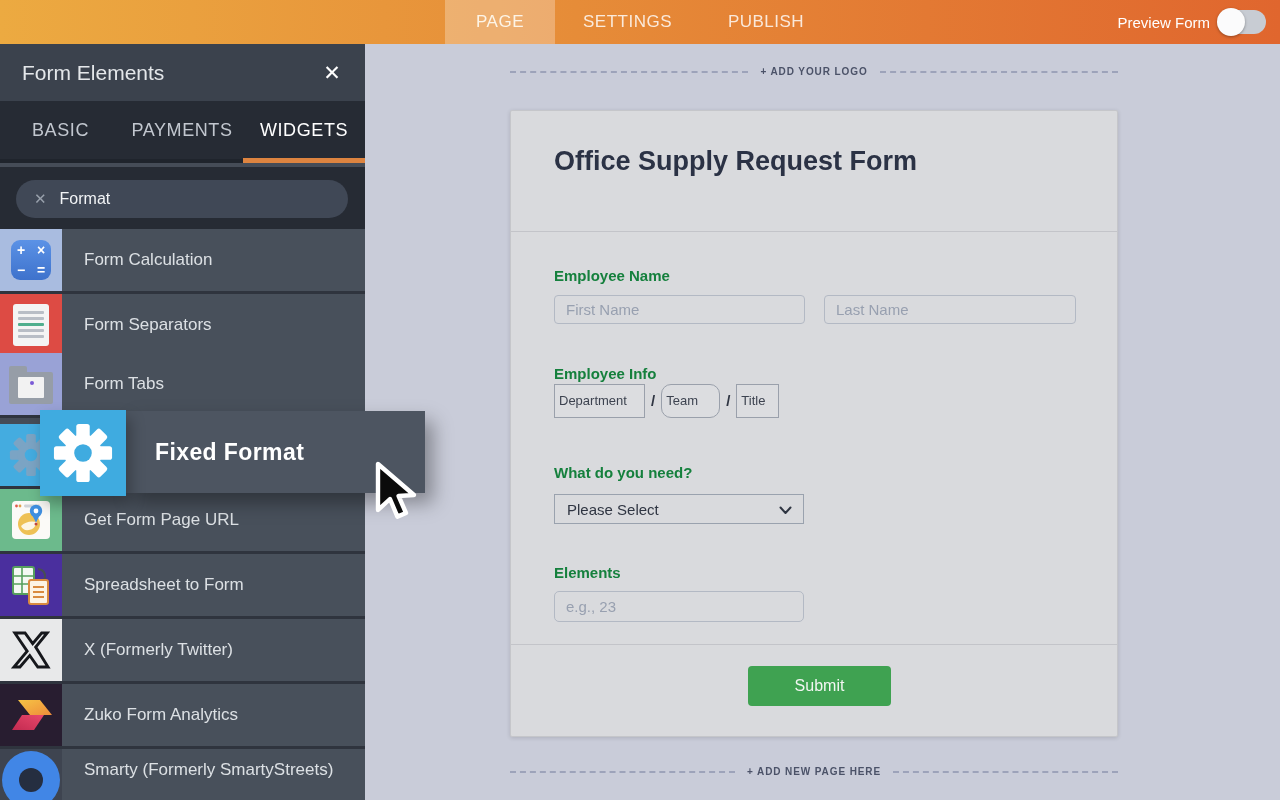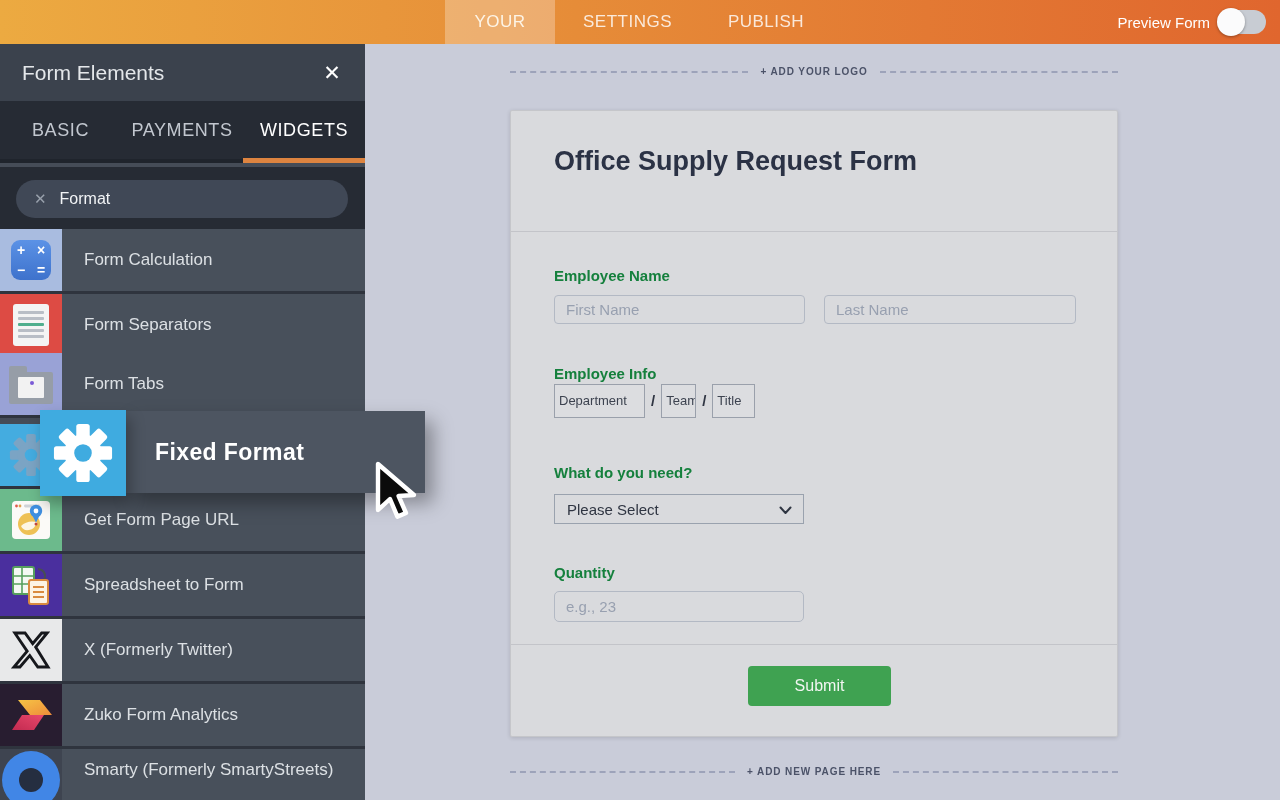--- a/index.html
+++ b/index.html
@@ -113,34 +113,34 @@
       <div class="card-divider" style="top:120px;"></div>
 
       <div class="f-label" style="top:156px;">Employee Name</div>
       <input class="f-input" style="left: 43px; top: 184px; width: 251px; height: 29px;" placeholder="First Name">
       <input class="f-input" style="left: 313px; top: 184px; width: 252px; height: 29px;" placeholder="Last Name">
 
       <div class="f-label" style="top:254px;">Employee Info</div>
       <div class="mini-row">
         <div class="mini-box" style="width:91px;">Department</div>
         <span class="mini-sep">/</span>
-        <div class="mini-box" style="width:35px;">Team</div>
+        <div class="mini-box" style="width:59px;border-radius:10px;">Team</div>
         <span class="mini-sep">/</span>
         <div class="mini-box" style="width:43px;">Title</div>
       </div>
 
       <div class="f-label" style="top:353px;">What do you need?</div>
       <div class="f-select">
         <span class="sel-text">Please Select</span>
         <svg width="13" height="9" viewBox="0 0 13 9">
           <polyline points="1.5,1.5 6.5,7 11.5,1.5" fill="none" stroke="#2f3542" stroke-width="2" stroke-linecap="round" stroke-linejoin="round"></polyline>
         </svg>
       </div>
 
-      <div class="f-label" style="top:453px;">Quantity</div>
+      <div class="f-label" style="top:453px;">Elements</div>
       <input class="f-input" style="left: 43px; top: 480px; width: 250px; height: 31px; border-radius: 5px;" placeholder="e.g., 23">
 
       <div class="card-divider" style="top:533px;"></div>
       <button class="submit-btn">Submit</button>
     </div>
 
     <div class="dash-row add-page">
       <div class="dash"></div>
       <div class="dash-text">+ ADD NEW PAGE HERE</div>
       <div class="dash"></div>
@@ -317,21 +317,21 @@
         <circle cx="24" cy="24" r="6.8" fill="#3fabe0"></circle>
       </g>
     </svg>
   </div>
 
   <svg class="cursor-svg" width="56" height="62" viewBox="0 0 28 31">
     <path d="M3 1.5 L3 24.5 L9 19 L12.7 27.8 L17 26 L13.3 17.5 L21 17 Z" fill="#0b0b0b" stroke="#ffffff" stroke-width="2.2" stroke-linejoin="round"></path>
   </svg>
 
   <div class="topbar">
-    <div class="topbar-tab tab-build">YOUR</div>
+    <div class="topbar-tab tab-build">PAGE</div>
     <div class="topbar-tab tab-settings">SETTINGS</div>
     <div class="topbar-tab tab-publish">PUBLISH</div>
     <div class="preview-wrap">
       <span class="preview-label">Preview Form</span>
       <div class="toggle">
         <div class="toggle-knob"></div>
       </div>
     </div>
   </div>
 

